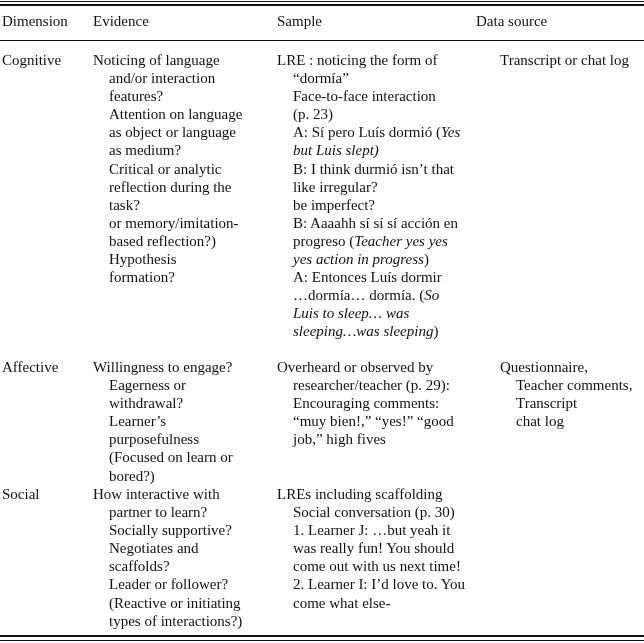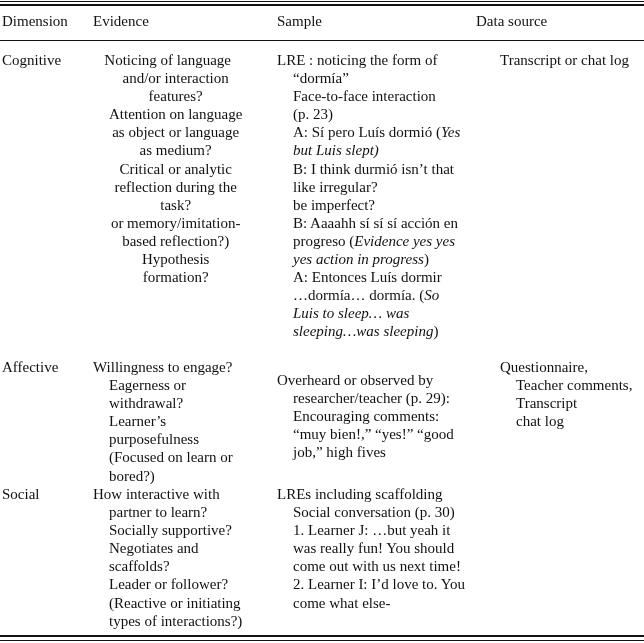--- a/index.html
+++ b/index.html
@@ -28,21 +28,21 @@
   <span class="hdr" style="left:2px;">Dimension</span>
   <span class="hdr" style="left:93px;">Evidence</span>
   <span class="hdr" style="left:277px;">Sample</span>
   <span class="hdr" style="left:476px;">Data source</span>
 </div>
 
 <div>
   <div class="cell" style="left:2px; top:51px;">
     <span class="line">Cognitive</span>
   </div>
-  <div class="cell" style="left:93px; top:51px;text-align:center;">
+  <div class="cell" style="left:93px; top:51px;">
     <span class="line">Noticing of language</span>
     <span class="line ind">and/or interaction</span>
     <span class="line ind">features?</span>
     <span class="line ind">Attention on language</span>
     <span class="line ind">as object or language</span>
     <span class="line ind">as medium?</span>
     <span class="line ind">Critical or analytic</span>
     <span class="line ind">reflection during the</span>
     <span class="line ind">task?</span>
     <span class="line ind">or memory/imitation-</span>
@@ -54,21 +54,21 @@
     <span class="line">LRE : noticing the form of</span>
     <span class="line ind">“dormía”</span>
     <span class="line ind">Face-to-face interaction</span>
     <span class="line ind">(p. 23)</span>
     <span class="line ind"><span>A: Sí pero Luís dormió (</span><span class="it">Yes</span></span>
     <span class="line ind it">but Luis slept)</span>
     <span class="line ind">B: I think durmió isn’t that</span>
     <span class="line ind">like irregular?</span>
     <span class="line ind">be imperfect?</span>
     <span class="line ind">B: Aaaahh sí sí sí acción en</span>
-    <span class="line ind"><span>progreso (</span><span class="it">Evidence yes yes</span></span>
+    <span class="line ind"><span>progreso (</span><span class="it">Teacher yes yes</span></span>
     <span class="line ind"><span class="it">yes action in progress</span><span>)</span></span>
     <span class="line ind">A: Entonces Luís dormir</span>
     <span class="line ind"><span>…dormía… dormía. (</span><span class="it">So</span></span>
     <span class="line ind it">Luis to sleep… was</span>
     <span class="line ind"><span class="it">sleeping…was sleeping</span><span>)</span></span>
   </div>
   <div class="cell" style="left:500px; top:51px;">
     <span class="line">Transcript or chat log</span>
   </div>
 </div>
@@ -79,21 +79,21 @@
   </div>
   <div class="cell" style="left:93px; top:358px;">
     <span class="line">Willingness to engage?</span>
     <span class="line ind">Eagerness or</span>
     <span class="line ind">withdrawal?</span>
     <span class="line ind">Learner’s</span>
     <span class="line ind">purposefulness</span>
     <span class="line ind">(Focused on learn or</span>
     <span class="line ind">bored?)</span>
   </div>
-  <div class="cell" style="left:277px; top:358px;margin-top:13px;">
+  <div class="cell" style="left:277px; top:358px;">
     <span class="line">Overheard or observed by</span>
     <span class="line ind">researcher/teacher (p. 29):</span>
     <span class="line ind">Encouraging comments:</span>
     <span class="line ind">“muy bien!,” “yes!” “good</span>
     <span class="line ind">job,” high fives</span>
   </div>
   <div class="cell" style="left:500px; top:358px;">
     <span class="line">Questionnaire,</span>
     <span class="line ind">Teacher comments,</span>
     <span class="line ind">Transcript</span>

